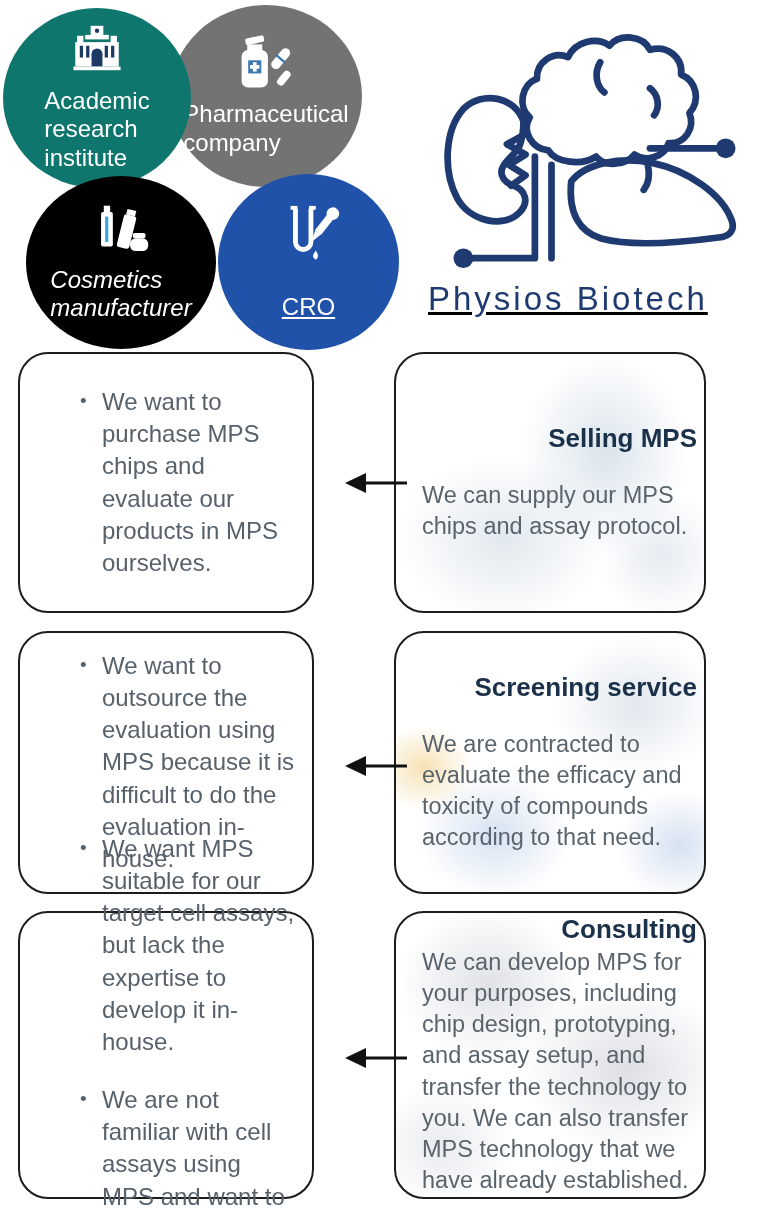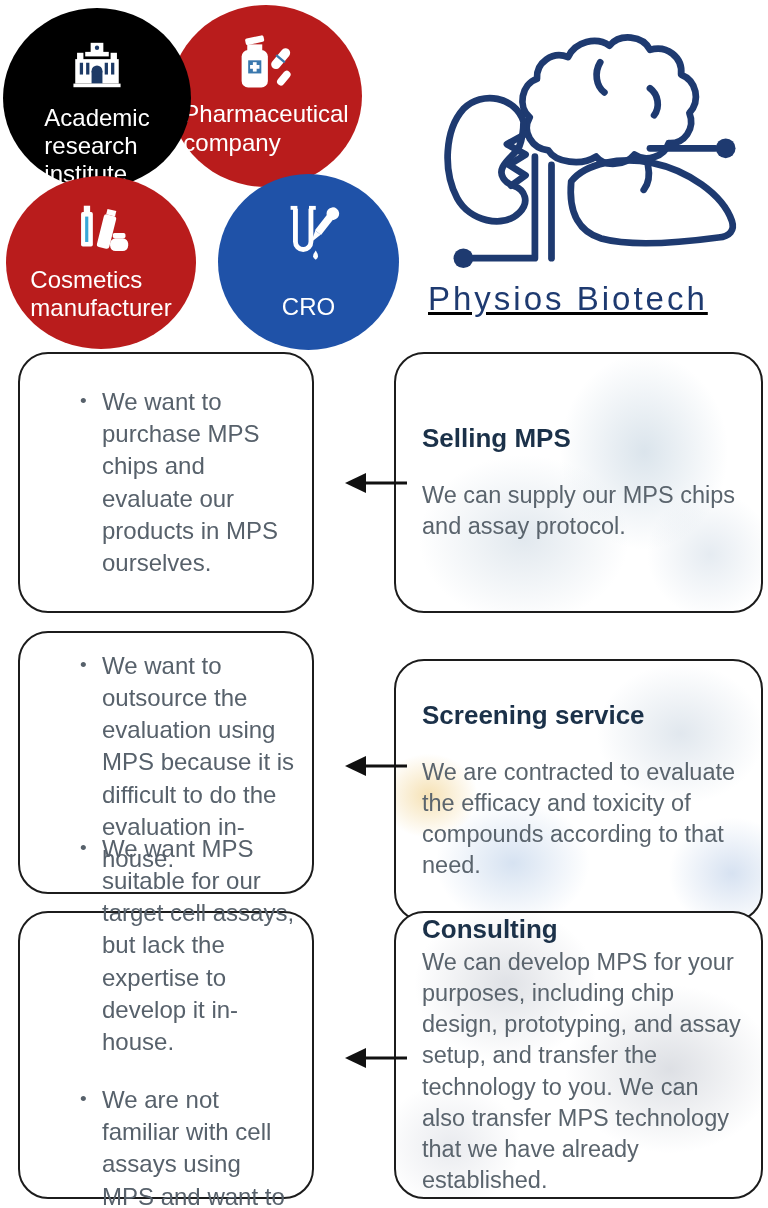--- a/index.html
+++ b/index.html
@@ -6,42 +6,42 @@
   body{
     width:768px;height:1208px;background:#ffffff;
     font-family:"Liberation Sans",sans-serif;position:relative;overflow:hidden;
   }
   
   .circle{
     position:absolute;border-radius:50%;color:#fff;
     display:flex;flex-direction:column;align-items:center;justify-content:center;
   }
   .circle .clabel{white-space:pre-line;font-size:24px;line-height:1.17;text-align:left;margin-top:5px;}
-  .circle.academic{left:3px;top:8px;width:188px;height:180px;background:#000000;z-index:2;justify-content:flex-end;}
-  .circle.pharma{left:170px;top:5px;width:192px;height:182px;background:#b91c1c;z-index:1;}
-  .circle.cosmetics{left:6px;top:176px;width:190px;height:173px;background:#b91c1c;z-index:3;}
+  .circle.academic{left:3px;top:8px;width:188px;height:180px;background:#0f766e;z-index:2;}
+  .circle.pharma{left:170px;top:5px;width:192px;height:182px;background:#737373;z-index:1;}
+  .circle.cosmetics{left:26px;top:176px;width:190px;height:173px;background:#000000;z-index:3;font-style:italic;}
   .circle.cro{left:218px;top:174px;width:181px;height:176px;background:#1f52a8;z-index:4;}
-  .circle.cro .clabel{text-align:center;margin-top:28px;}
+  .circle.cro .clabel{text-align:center;margin-top:28px;text-decoration:underline;}
   .cicon{display:block;}
 
   
   .logo{position:absolute;left:428px;top:26px;width:332px;text-align:left;text-decoration:underline;}
   .logo svg{display:block;}
   .wordmark{
     font-size:33px;letter-spacing:3px;color:#1e3a70;font-weight:400;
     margin-top:0px;white-space:nowrap;
   }
 
   
   .box{
     position:absolute;border:2px solid #1c1c1c;border-radius:30px;background:#fff;
     box-sizing:border-box;display:flex;flex-direction:column;justify-content:center;
   }
   .need{left:18px;width:296px;padding:18px 14px 18px 56px;}
-  .service{left:394px;width:369px;padding:18px 13px 18px 26px;}
+  .service{left:394px;width:312px;padding:18px 7px 18px 26px;align-items:flex-end;}
   .r1{top:352px;height:261px;}
   .r2{top:631px;height:263px;}
   .r3{top:911px;height:288px;}
 
   .bullet{
     position:relative;padding-left:26px;color:#57616b;
     font-size:24px;line-height:1.34;
   }
   .bullet + .bullet{margin-top:26px;}
   .bullet::before{
@@ -56,21 +56,21 @@
   .bg1{background:
     radial-gradient(120px 140px at 68% 38%, rgba(160,185,205,.38), rgba(160,185,205,0) 70%),
     radial-gradient(150px 120px at 35% 72%, rgba(190,205,218,.45), rgba(190,205,218,0) 70%),
     radial-gradient(90px 90px at 86% 78%, rgba(170,190,210,.30), rgba(170,190,210,0) 70%),
     #ffffff;}
   .bg2{background:
     radial-gradient(70px 60px at 9% 52%, rgba(235,190,90,.45), rgba(235,190,90,0) 70%),
     radial-gradient(110px 90px at 32% 78%, rgba(120,160,210,.30), rgba(120,160,210,0) 70%),
     radial-gradient(120px 100px at 78% 28%, rgba(200,212,224,.55), rgba(200,212,224,0) 70%),
     radial-gradient(90px 80px at 92% 82%, rgba(110,150,205,.28), rgba(110,150,205,0) 70%),
-    #ffffff; margin-top: 28px;}
+    #ffffff;}
   .bg3{background:
     radial-gradient(130px 110px at 30% 25%, rgba(185,190,200,.45), rgba(185,190,200,0) 70%),
     radial-gradient(150px 120px at 75% 55%, rgba(170,176,188,.40), rgba(170,176,188,0) 70%),
     radial-gradient(100px 90px at 15% 82%, rgba(200,204,214,.40), rgba(200,204,214,0) 70%),
     #ffffff;}
 
   .arrow{position:absolute;left:341px;width:68px;height:34px;z-index:5;}
   .a1{top:466px;} .a2{top:749px;} .a3{top:1041px;}
 </style>
 </head>

